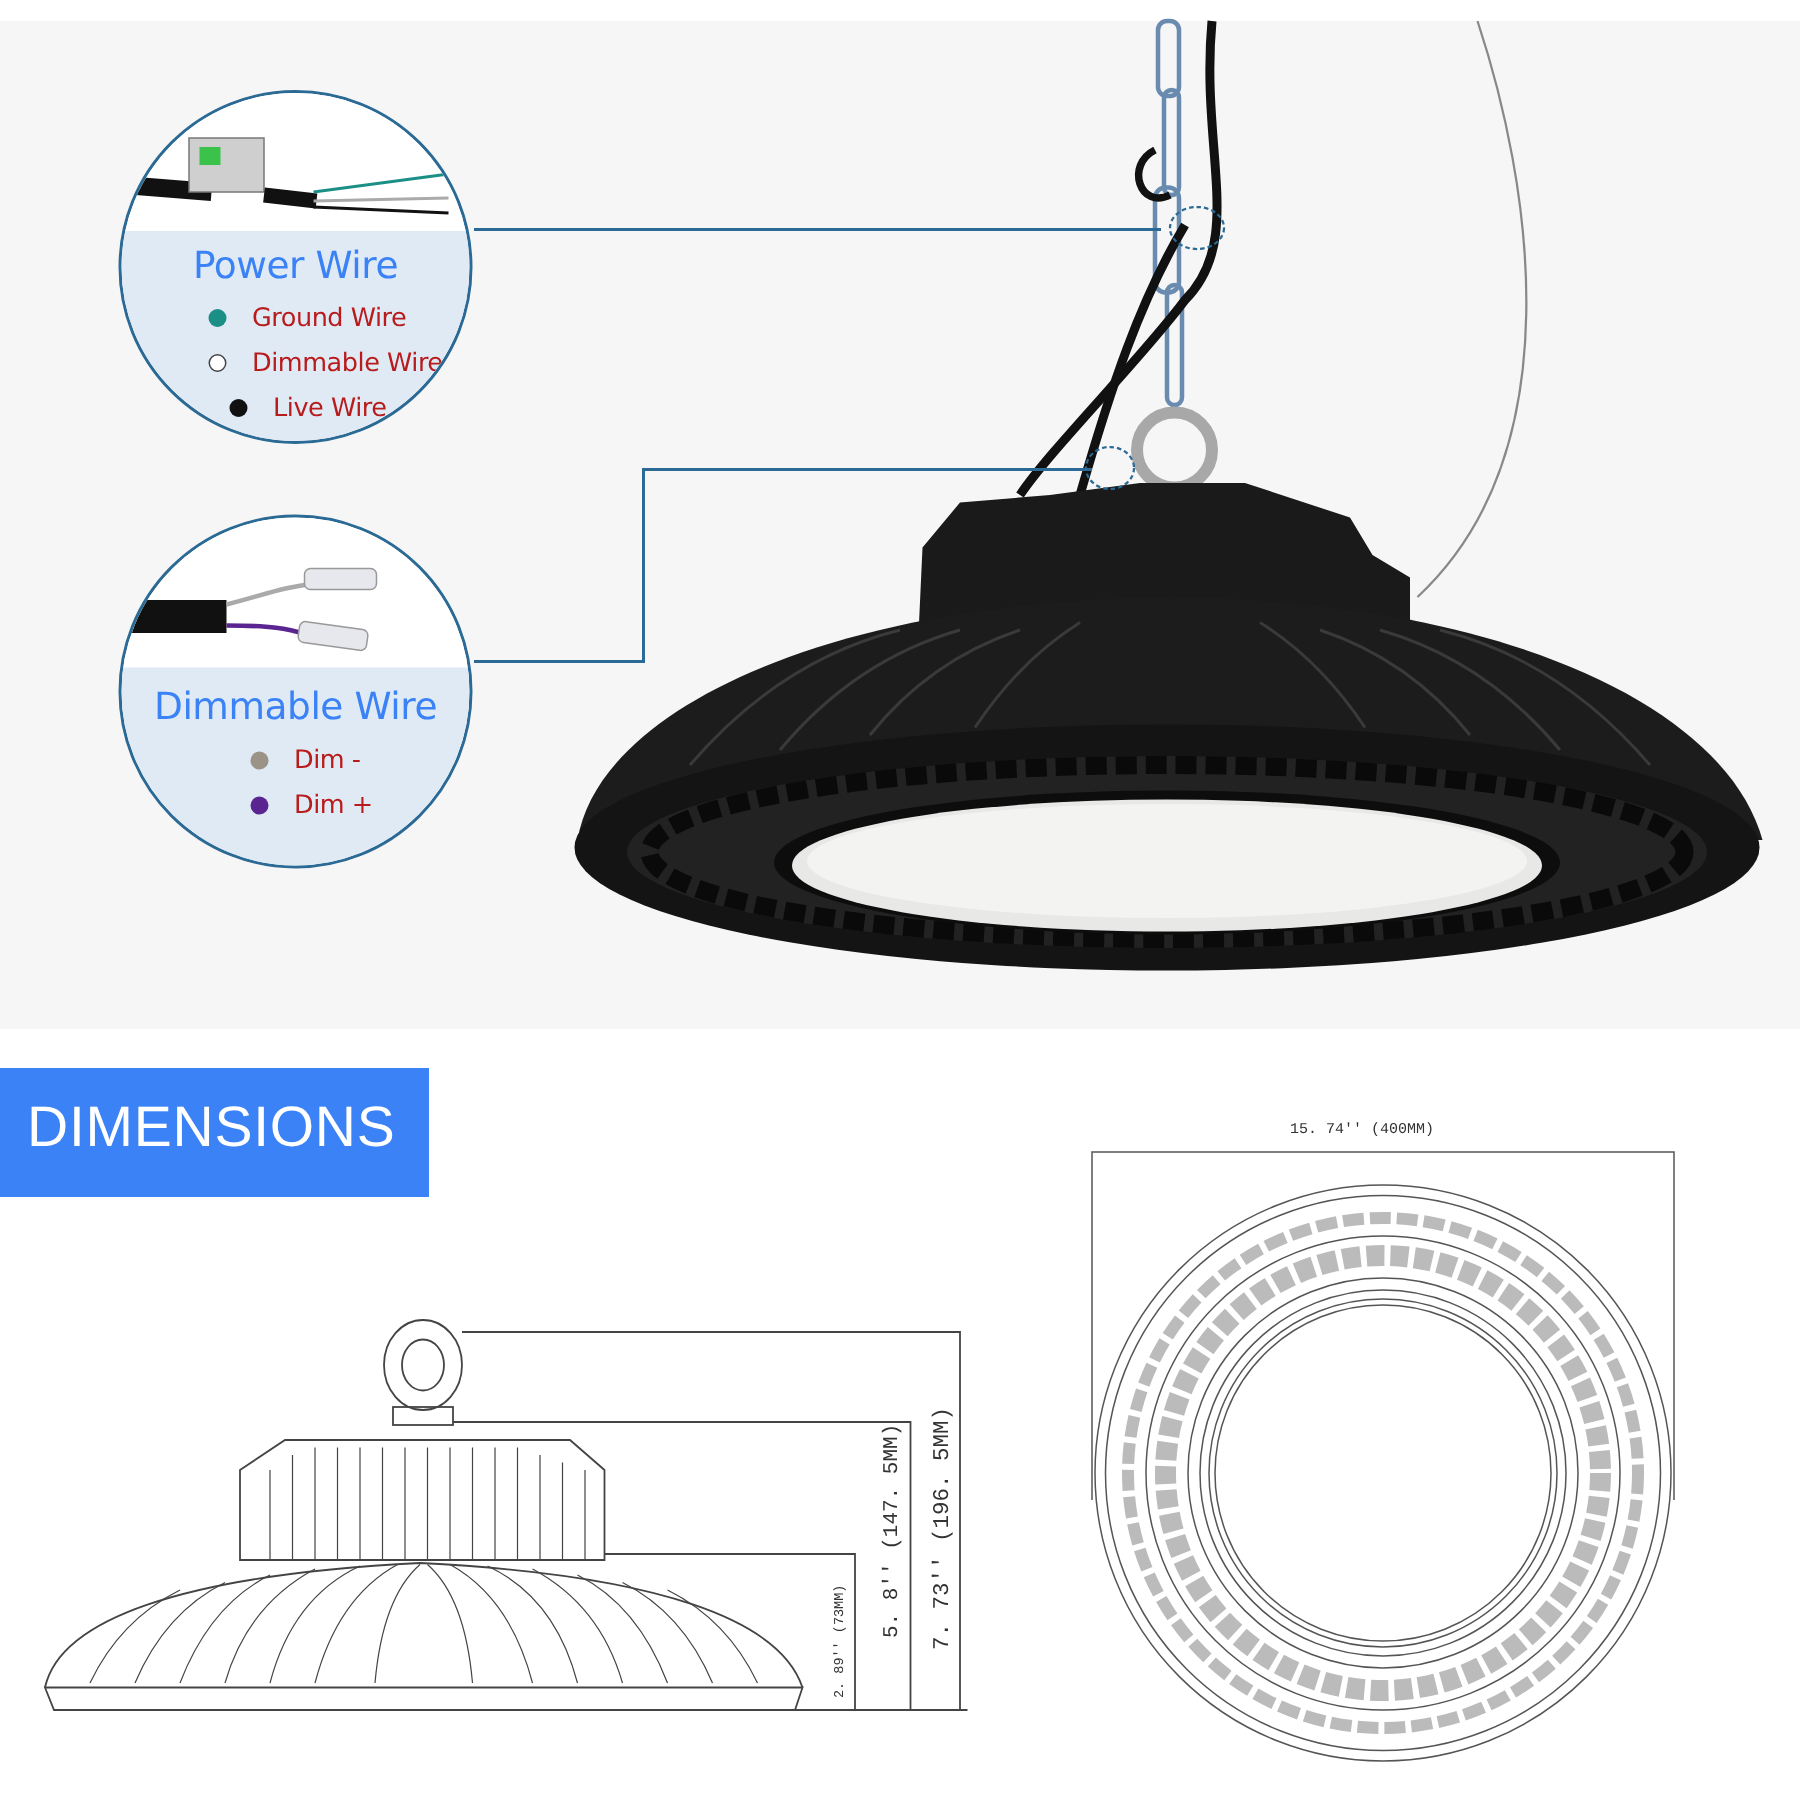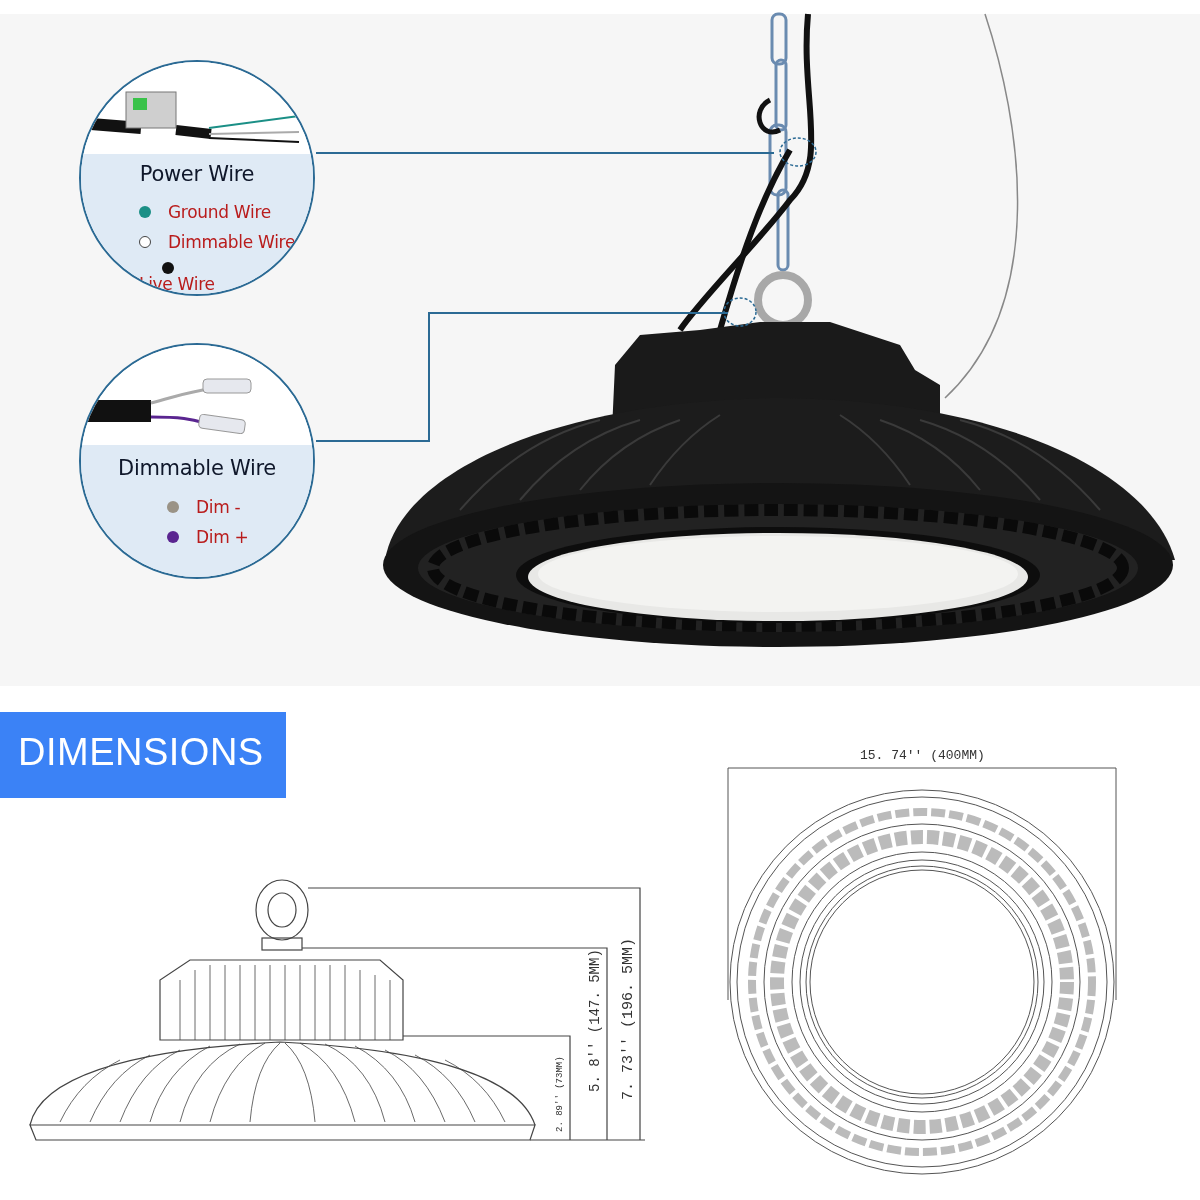--- a/index.html
+++ b/index.html
@@ -1,21 +1,21 @@
 <!DOCTYPE html>
 <html><head>
 <meta charset="utf-8">
 <style>
   html,body{margin:0;padding:0;background:#ffffff;}
   body{width:1200px;height:1200px;position:relative;overflow:hidden;font-family:"DejaVu Sans",sans-serif;}
   .top-panel{position:absolute;left:0;top:14px;width:1200px;height:672px;background:#f6f6f6;}
   .callout{position:absolute;width:236px;height:236px;border-radius:50%;border:2px solid #2b6a94;overflow:hidden;background:#ffffff;box-sizing:border-box;}
   .callout .photo{position:absolute;left:0;top:0;width:100%;height:92px;background:#ffffff;}
   .callout .label-area{position:absolute;left:0;top:92px;width:100%;height:150px;background:#dfeaf5;}
-  .callout-title{position:absolute;width:100%;text-align:center;font-size:21px;color:#0f172a;font-family:"DejaVu Sans",sans-serif;letter-spacing:-0.3px;}
+  .callout-title{position:absolute;width:100%;text-align:center;font-size:25px;color:#3b82f6;font-family:"DejaVu Sans",sans-serif;letter-spacing:-0.3px;}
   .legend-row{position:absolute;display:flex;align-items:center;font-size:17px;color:#b91c1c;letter-spacing:-0.3px;}
   .dot{width:12px;height:12px;border-radius:50%;margin-right:17px;box-sizing:border-box;}
   .leader{position:absolute;background:#2b6a94;}
   .dim-tab{position:absolute;left:0;top:712px;width:286px;height:86px;background:#3b82f6;}
   .dim-tab span{position:absolute;left:18px;top:19px;font-family:"Liberation Sans",sans-serif;font-size:38px;color:#ffffff;letter-spacing:0.5px;}
   .dim-text{position:absolute;font-family:"Liberation Mono",monospace;color:#333;font-size:13px;white-space:nowrap;}
   .vert{transform-origin:left top;transform:rotate(-90deg);}
 </style>
 </head>
 <body>
@@ -89,21 +89,21 @@
   <div class="label-area"></div>
   <div class="callout-title" style="top:100px;">Power Wire</div>
   <div class="legend-row" style="left:58px;top:140px;">
     <span class="dot" style="background:#1b8f86;"></span>
     <span>Ground Wire</span>
   </div>
   <div class="legend-row" style="left:58px;top:170px;">
     <span class="dot" style="background:#ffffff;border:1.5px solid #444;"></span>
     <span>Dimmable Wire</span>
   </div>
-  <div class="legend-row" style="left:58px;top:200px;flex-direction:column;">
+  <div class="legend-row" style="left:72px;top:200px;">
     <span class="dot" style="background:#111111;"></span>
     <span>Live Wire</span>
   </div>
 </div>
 
 <div class="callout" style="left:79px;top:343px;">
   <div class="photo" style="height:100px;">
     <svg width="236" height="100">
       <path d="M0 66 L70 66" stroke="#111" stroke-width="22"></path>
       <path d="M70 58 C100 50 110 46 130 44" stroke="#aaa" stroke-width="3" fill="none"></path>
@@ -150,21 +150,21 @@
     <path d="M308 28 H640 V280"></path>
     <path d="M302 88 H607 V280"></path>
     <path d="M403 176 H570 V280"></path>
     <path d="M530 280 H645"></path>
   </g>
 </svg>
 <div class="dim-text vert" style="left:620px;top:1100px;font-size:15px;">7. 73'' (196. 5MM)</div>
 <div class="dim-text vert" style="left:587px;top:1092px;font-size:14px;">5. 8'' (147. 5MM)</div>
 <div class="dim-text vert" style="left:555px;top:1132px;font-size:9px;">2. 89'' (73MM)</div>
 
-<div class="dim-text" style="left:860px;top:748px;font-size:13px;">15. 74'' (400MM)</div>
+<div class="dim-text" style="left:860px;top:748px;font-size:10px;">15. 74'' (400MM)</div>
 <svg style="position:absolute;left:720px;top:760px" width="410" height="430" viewBox="0 0 410 430">
   <g stroke="#555" fill="none" stroke-width="1">
     <path d="M8 240 V8 H396 V240"></path>
     <circle cx="202" cy="222" r="192"></circle>
     <circle cx="202" cy="222" r="185"></circle>
     <circle cx="202" cy="222" r="170" stroke-dasharray="14 4" stroke-width="8" stroke="#bbb"></circle>
     <circle cx="202" cy="222" r="158"></circle>
     <circle cx="202" cy="222" r="145" stroke-dasharray="12 4" stroke-width="14" stroke="#bbb"></circle>
     <circle cx="202" cy="222" r="130"></circle>
     <circle cx="202" cy="222" r="122"></circle>

